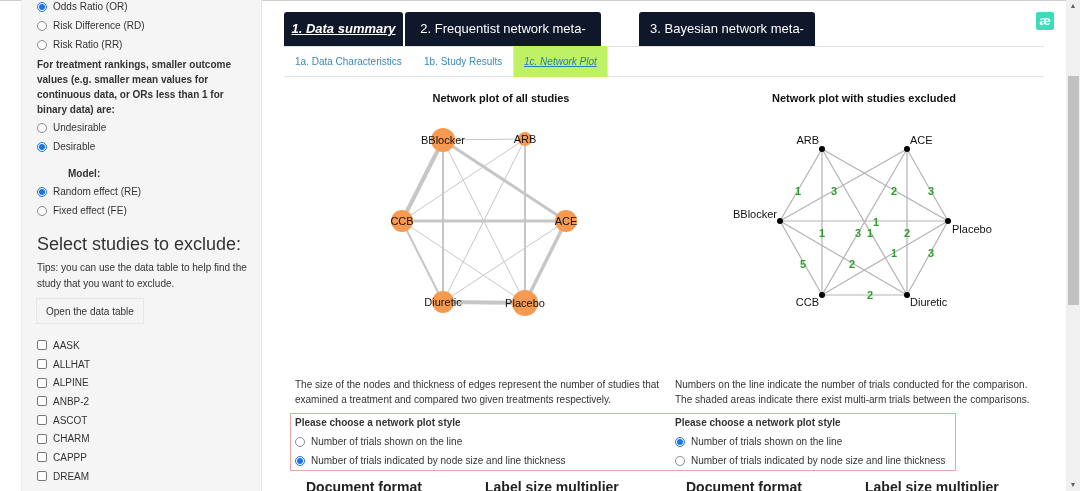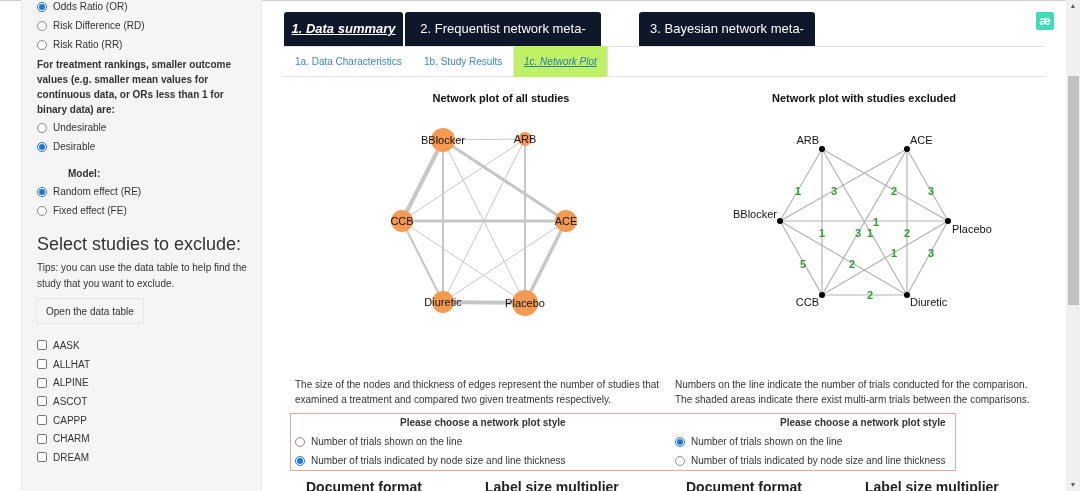--- a/index.html
+++ b/index.html
@@ -28,21 +28,21 @@
   .subtab.active { font-style: italic; text-decoration: underline; background: #bef264; border-left: 1px solid #e2e2e2; border-right: 1px solid #e2e2e2; height: 31px; color: #2a7bb0; }
   .ae-icon { position: absolute; left: 1036px; top: 12px; width: 18px; height: 18px; background: #3dddba; color: #fff; font-size: 13px; line-height: 18px; text-align: center; border-radius: 2px; font-weight: bold; }
 
   
   .plot-title { position: absolute; top: 92px; font-size: 11px; font-weight: bold; color: #111; text-align: center; width: 300px; }
   svg.net { position: absolute; left: 0; top: 0; width: 1080px; height: 491px; pointer-events: none; }
   .desc { position: absolute; top: 377px; font-size: 10px; line-height: 15px; color: #333; width: 370px; }
 
   
   .style-box { position: absolute; left: 290px; top: 413px; width: 666px; height: 58px; border: 1px solid #e8a6a0; }
-  .style-col { position: absolute; top: 413px; text-align: right; }
+  .style-col { position: absolute; top: 413px; }
   .style-col .bold-label { line-height: 18px; padding-top: 1px; }
   .style-col .radio-row { height: 19px; }
   .bottom-label { position: absolute; top: 479px; font-size: 14px; font-weight: bold; color: #222; }
 
   
   .scrollbar { position: absolute; left: 1066px; top: 0; width: 14px; height: 491px; background: #f0f0f0; }
   .scroll-thumb { position: absolute; left: 2px; top: 76px; width: 11px; height: 229px; background: #c1c1c1; }
   .scroll-arrow { position: absolute; left: 0; width: 14px; height: 12px; font-size: 7px; line-height: 12px; text-align: center; color: #606060; }
 </style>
 </head>
@@ -102,29 +102,33 @@
     <label class="check-row">
         <span class="checkbox"></span>
         <span>ALLHAT</span>
       </label>
     <label class="check-row">
         <span class="checkbox"></span>
         <span>ALPINE</span>
       </label>
     <label class="check-row">
         <span class="checkbox"></span>
+        <span>ANBP-2</span>
+      </label>
+    <label class="check-row">
+        <span class="checkbox"></span>
         <span>ASCOT</span>
       </label>
     <label class="check-row">
         <span class="checkbox"></span>
+        <span>CHARM</span>
+      </label>
+    <label class="check-row">
+        <span class="checkbox"></span>
         <span>CAPPP</span>
-      </label>
-    <label class="check-row">
-        <span class="checkbox"></span>
-        <span>CHARM</span>
       </label>
     <label class="check-row">
         <span class="checkbox"></span>
         <span>DREAM</span>
       </label>
   </div>
 </aside>
 
 <div class="tab active" style="left:284px; width:119px;">1. Data summary</div>
 <div class="tab" style="left:405px; width:196px;">2. Frequentist network meta-analysis</div>

